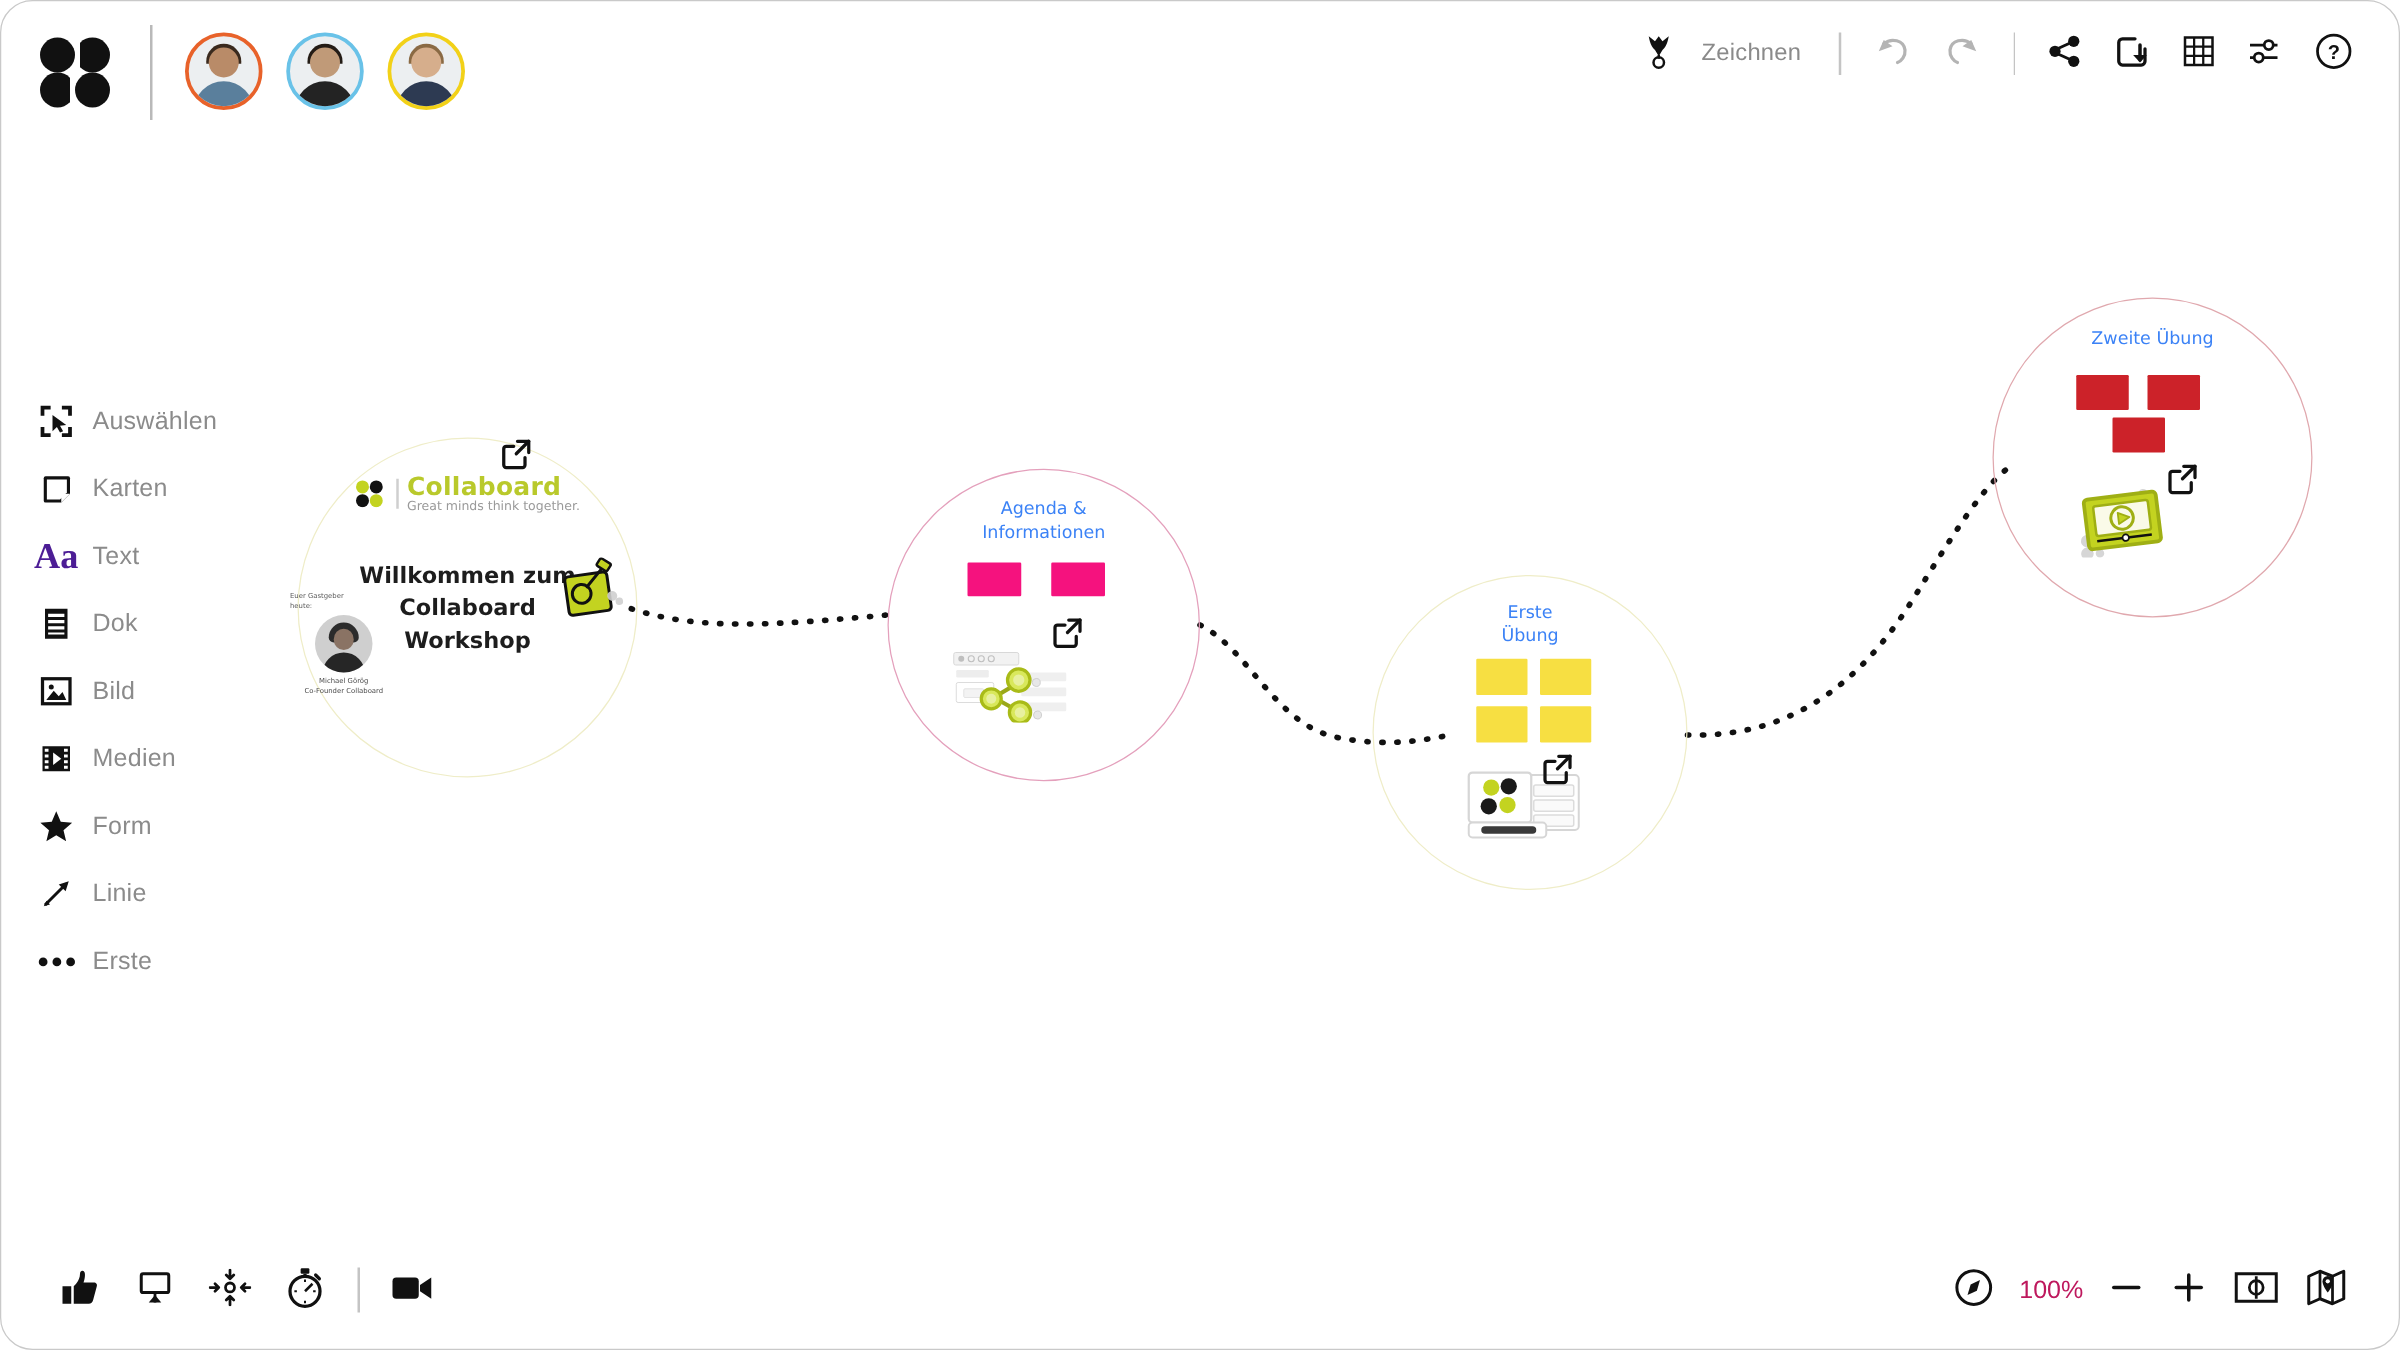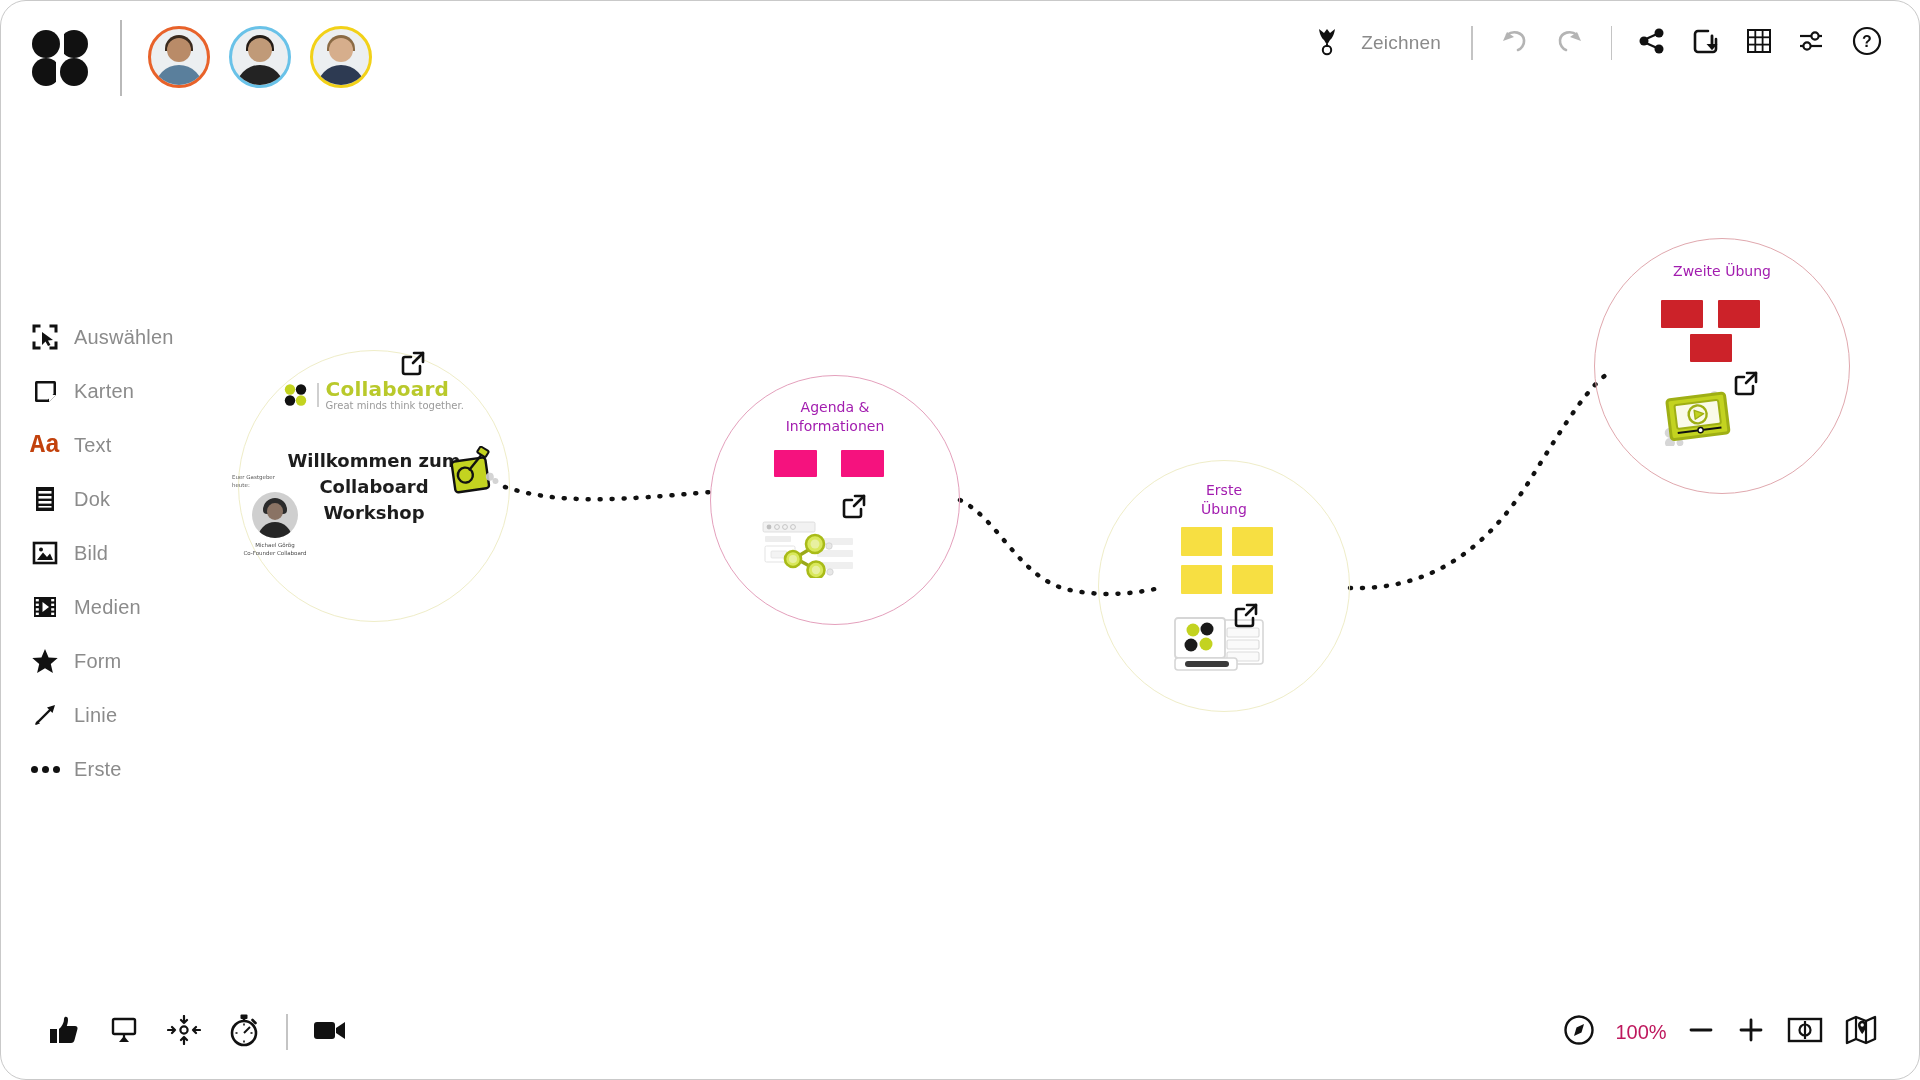--- a/index.html
+++ b/index.html
@@ -152,25 +152,25 @@
     align-items: center;
     justify-content: center;
     flex: 0 0 30px;
   }
   .rail-label {
     font-size: 20px;
     color: #8b8b8b;
     letter-spacing: .2px;
   }
   .aa {
-    font-size: 25px;
+    font-size: 29px;
     font-weight: 700;
-    color: #c2410c;
+    color: #4c1d95;
     line-height: 1;
-    font-family: Liberation Mono, monospace;
+    font-family: Liberation Serif, serif;
   }
   .dots {
     display: flex;
     gap: 4px;
     align-items: center;
   }
   .dots i {
     width: 7px; height: 7px; border-radius: 50%; background: #111; display:block;
   }
 
@@ -184,21 +184,21 @@
 
   .node {
     position: absolute;
     border-radius: 50%;
     box-sizing: border-box;
   }
   .node-title {
     position: absolute;
     left: 0; right: 0;
     text-align: center;
-    color: #a21caf;
+    color: #3b82f6;
     font-size: 14px;
     line-height: 1.35;
     font-family: "DejaVu Sans", sans-serif;
     white-space: pre-line;
   }
 
   
   .welcome-card {
     position: absolute;
     left: 0; right: 0;

